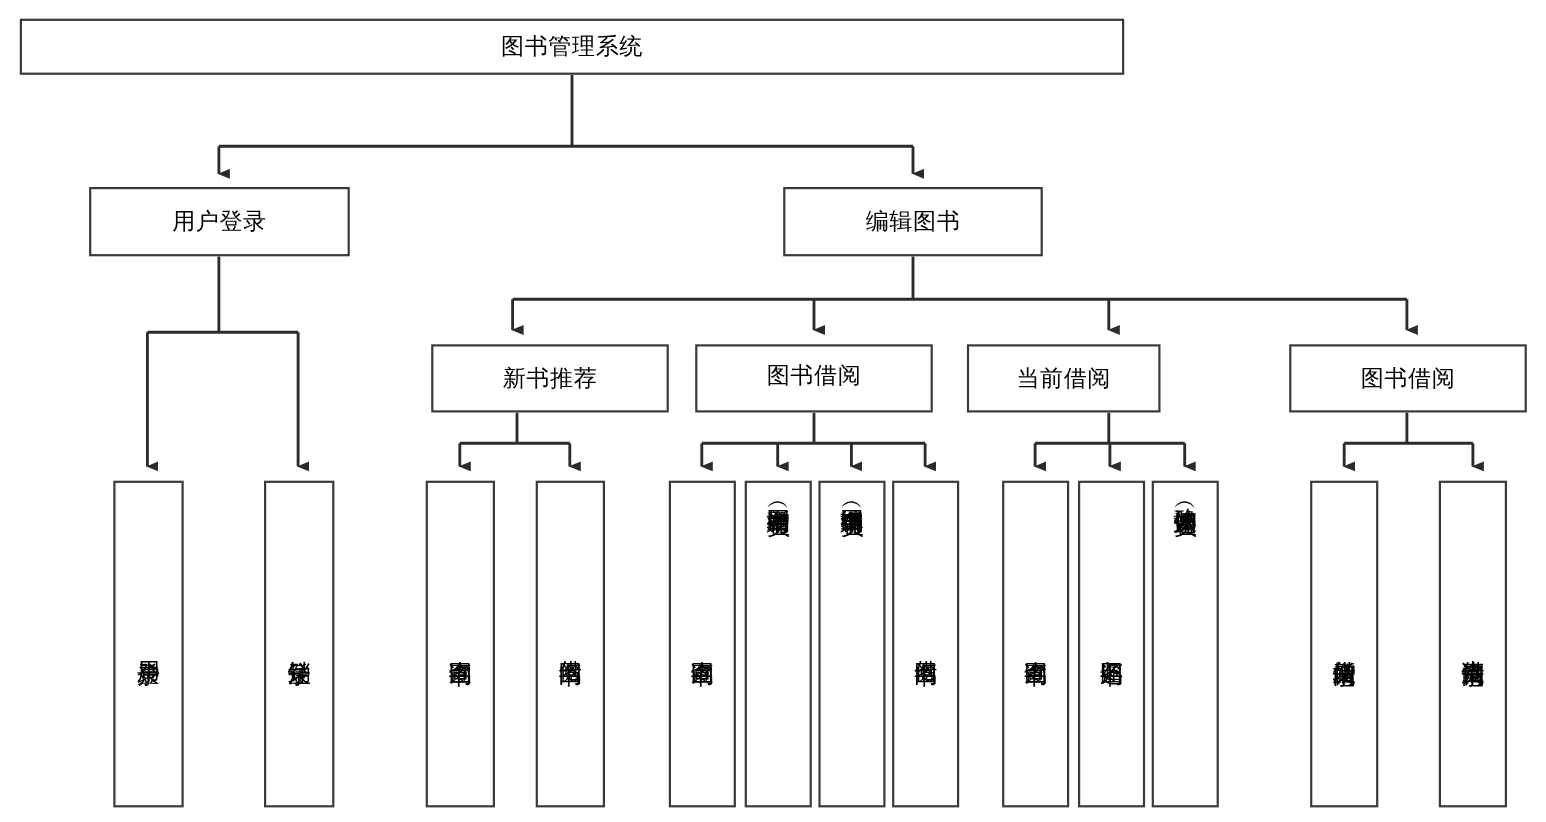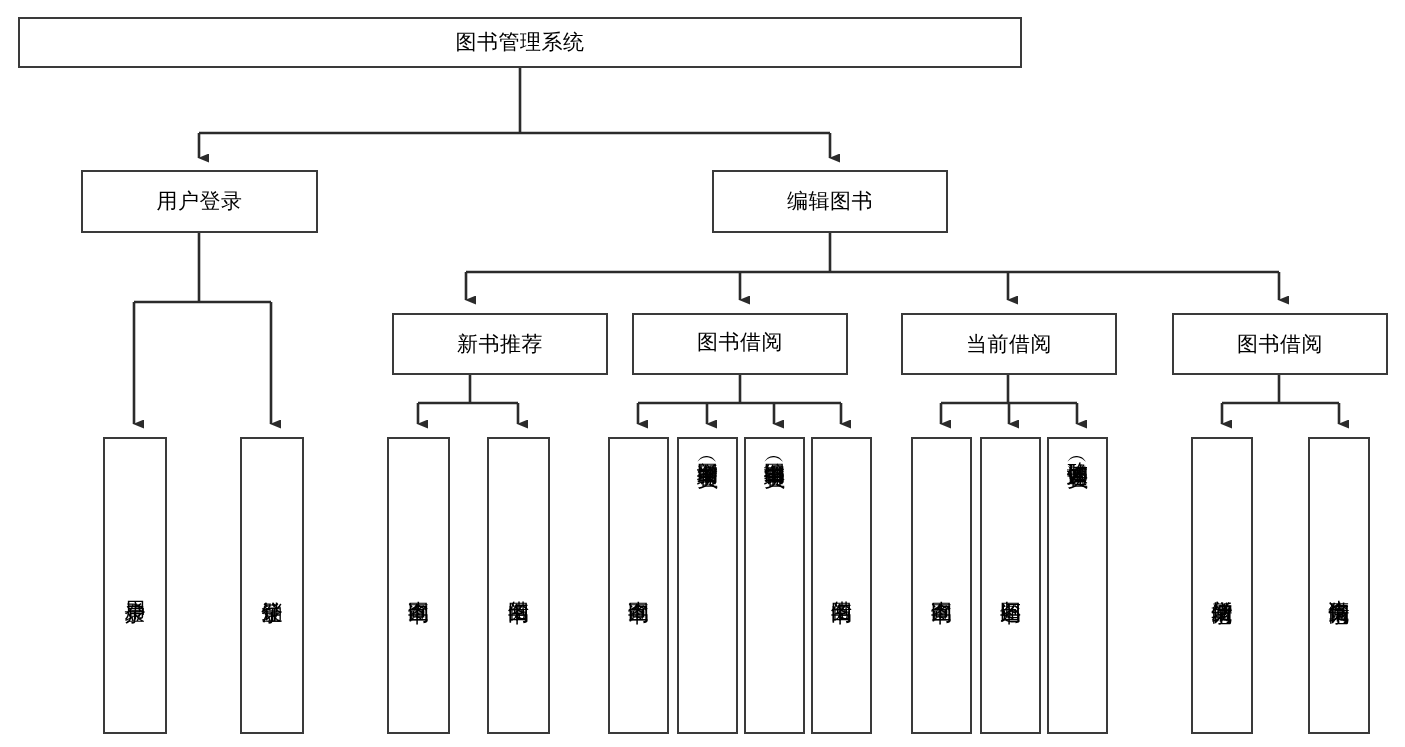--- a/index.html
+++ b/index.html
@@ -143,21 +143,21 @@
   </div>
 
   <div class="node horiz" style="left:362px; top:313px; width:216px; height:62px;margin-left:30px;">
     <span class="label">新书推荐</span>
   </div>
 
   <div class="node horiz" style="left:632px; top:313px; width:216px; height:62px;font-family:Liberation Mono, monospace;">
     <span class="label">图书借阅</span>
   </div>
 
-  <div class="node horiz" style="left:901px; top:313px; width:216px; height:62px;align-items:center;">
+  <div class="node horiz" style="left:879px; top:313px; width:176px; height:62px;align-items:center;">
     <span class="label">当前借阅</span>
   </div>
 
   <div class="node horiz" style="left:1172px; top:313px; width:216px; height:62px;">
     <span class="label">图书借阅</span>
   </div>
 
   <div class="node vert centered" style="left:103px; top:437px; width:64px; height:297px;">
     <span class="label">用户登录</span>
   </div>

